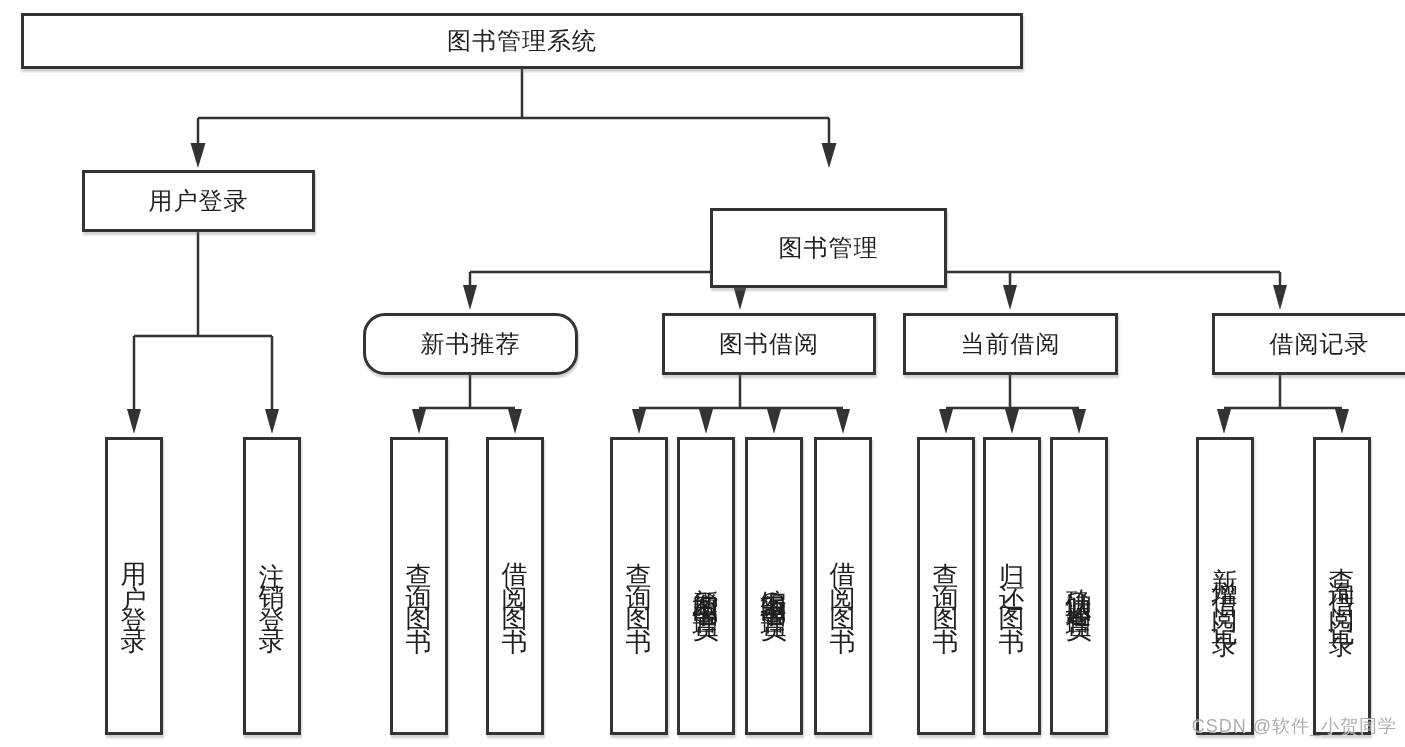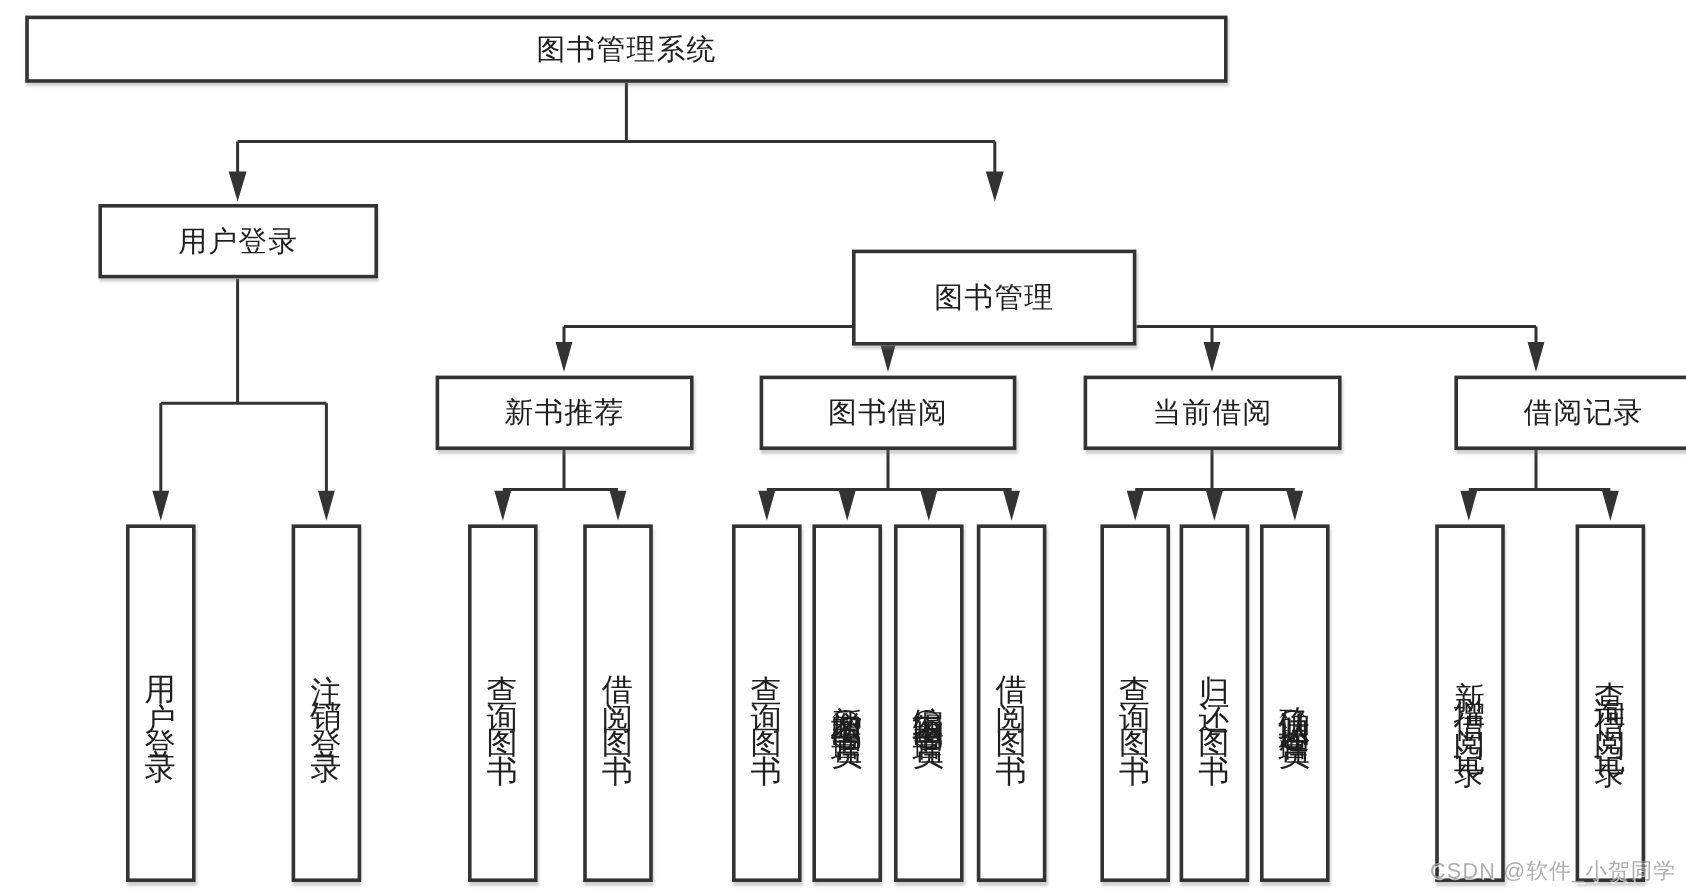--- a/index.html
+++ b/index.html
@@ -90,24 +90,24 @@
     <span>图书管理系统</span>
   </div>
 
   <div class="node" style="left:82px;top:170px;width:233px;height:62px;">
     <span>用户登录</span>
   </div>
   <div class="node" style="left:710px;top:170px;width:237px;height:80px;margin-top:38px;">
     <span>图书管理</span>
   </div>
 
-  <div class="node" style="left:363px;top:313px;width:215px;height:62px;">
+  <div class="node" style="left:363px;top:313px;width:215px;height:62px;border-radius:22px;">
     <span>新书推荐</span>
   </div>
-  <div class="node" style="left:633px;top:313px;width:214px;height:62px;">
+  <div class="node" style="left:662px;top:313px;width:214px;height:62px;">
     <span>图书借阅</span>
   </div>
   <div class="node" style="left:903px;top:313px;width:215px;height:62px;text-align:right;">
     <span>当前借阅</span>
   </div>
   <div class="node" style="left:1172px;top:313px;width:215px;height:62px;margin-left:40px;">
     <span>借阅记录</span>
   </div>
 
   <div class="node leaf" style="left:105px;">

